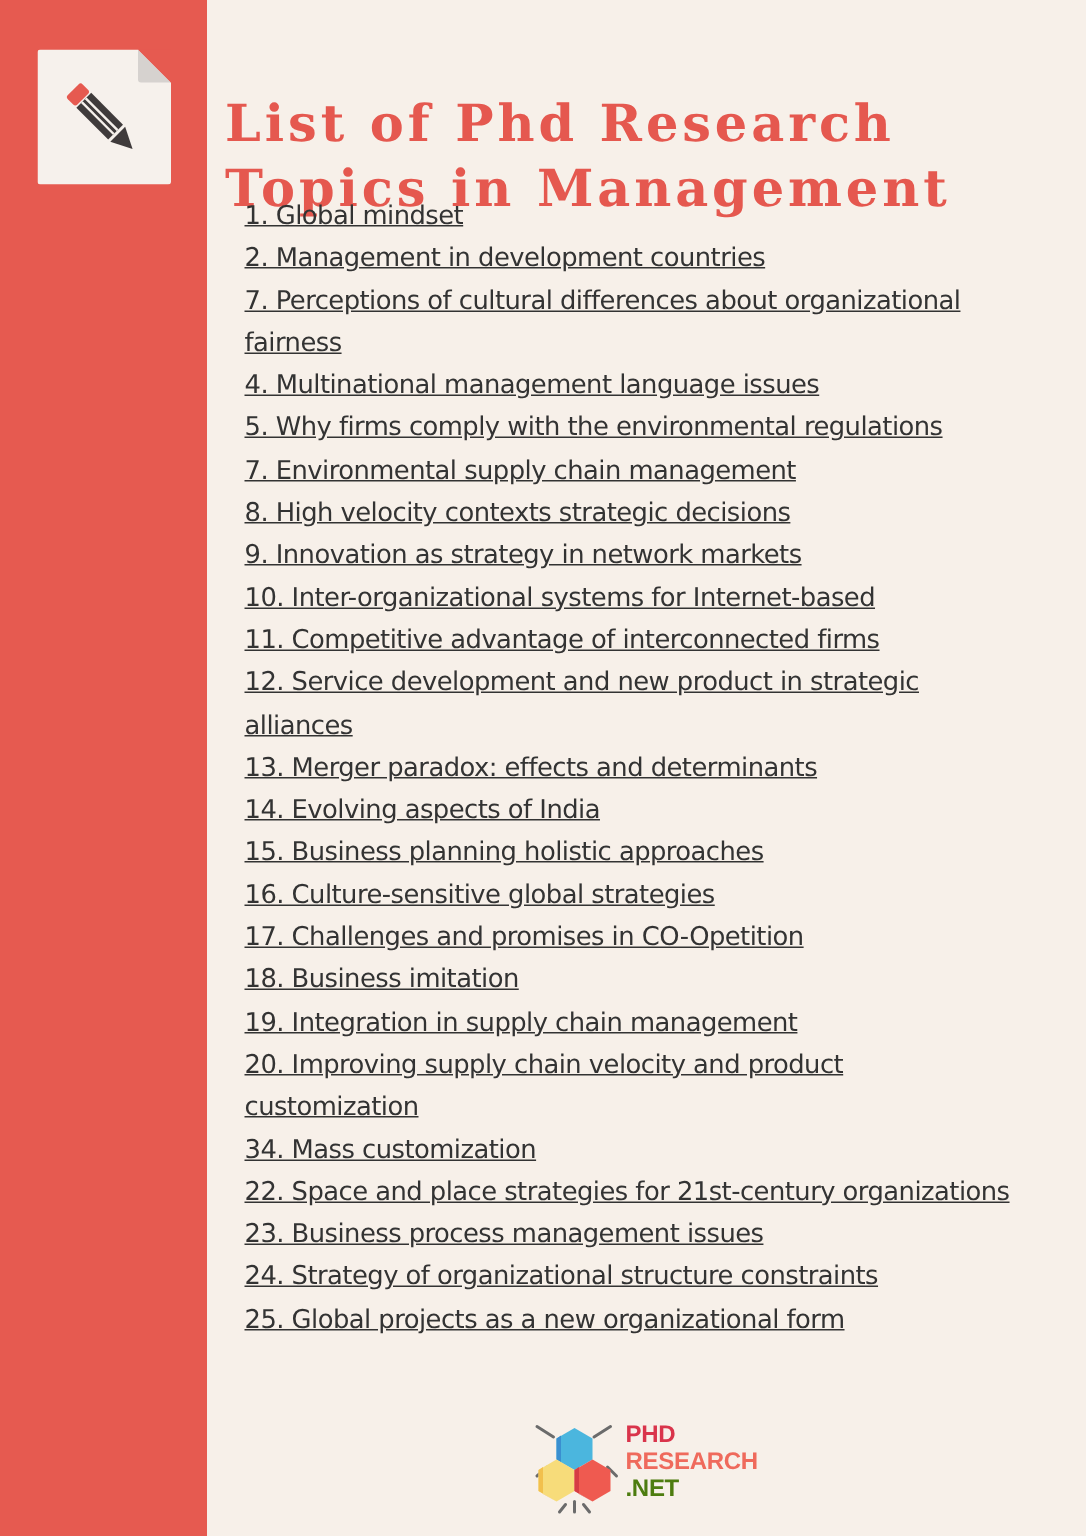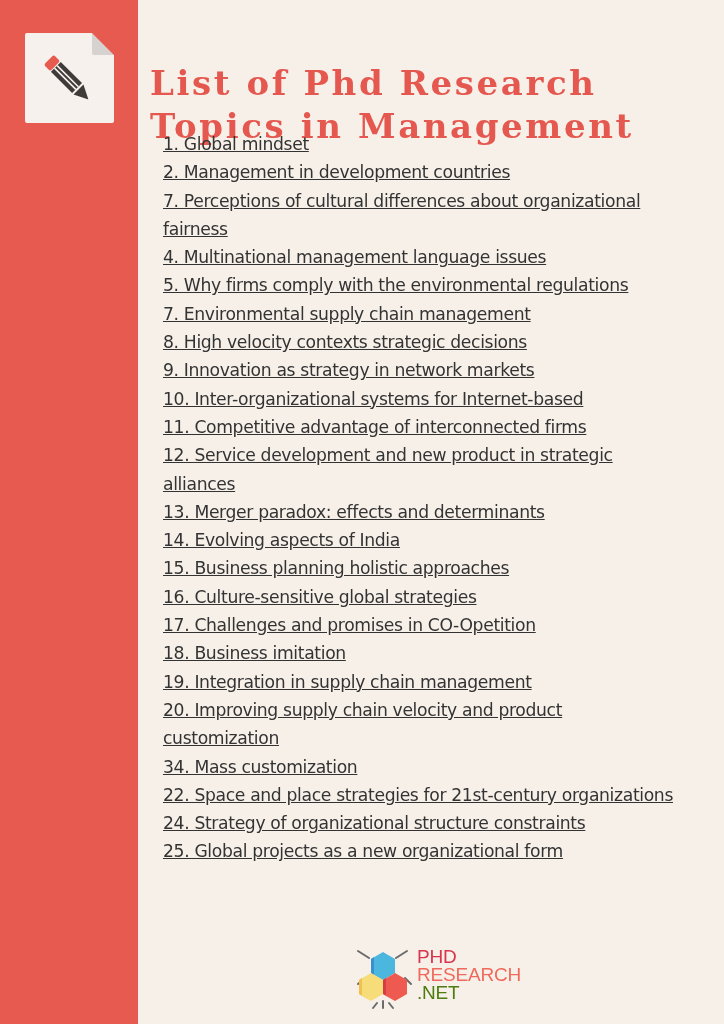--- a/index.html
+++ b/index.html
@@ -43,22 +43,22 @@
   }
   .topics li { display: block; }
   .logo {
     position: absolute; left: 355px; top: 948px;
     width: 170px; height: 62px;
   }
   .logo-mark { position: absolute; left: 0; top: 0; }
   .logo-text {
     position: absolute; left: 62px; top: 0;
     font-family: "Liberation Sans", sans-serif;
-    font-weight: normal;
-    font-size: 19px;
+    font-weight: bold;
+    font-size: 16px;
     line-height: 18px;
     letter-spacing: -0.2px;
   }
   .logo-text span { display: block; }
   .logo-text .l1 { color: #d9344b; }
   .logo-text .l2 { color: #ef6a5c; }
   .logo-text .l3 { color: #4d7c0f; }
 </style>
 </head>
 <body>
@@ -102,20 +102,21 @@
   <li>13. Merger paradox: effects and determinants</li>
   <li>14. Evolving aspects of India</li>
   <li>15. Business planning holistic approaches</li>
   <li>16. Culture-sensitive global strategies</li>
   <li>17. Challenges and promises in CO-Opetition</li>
   <li>18. Business imitation</li>
   <li>19. Integration in supply chain management</li>
   <li><span>20. Improving supply chain velocity and product</span><br><span>customization</span></li>
   <li>34. Mass customization</li>
   <li>22. Space and place strategies for 21st-century organizations</li>
+  <li>23. Business process management issues</li>
   <li>24. Strategy of organizational structure constraints</li>
   <li>25. Global projects as a new organizational form</li>
 </ul>
 
 <div class="logo">
   <svg class="logo-mark" width="60" height="62" viewBox="0 0 60 62">
 
     <g stroke="#6b6b6b" stroke-width="2" fill="none" stroke-linecap="round">
       <line x1="3" y1="3" x2="14" y2="10"></line>
       <line x1="52" y1="3" x2="41" y2="10"></line>

